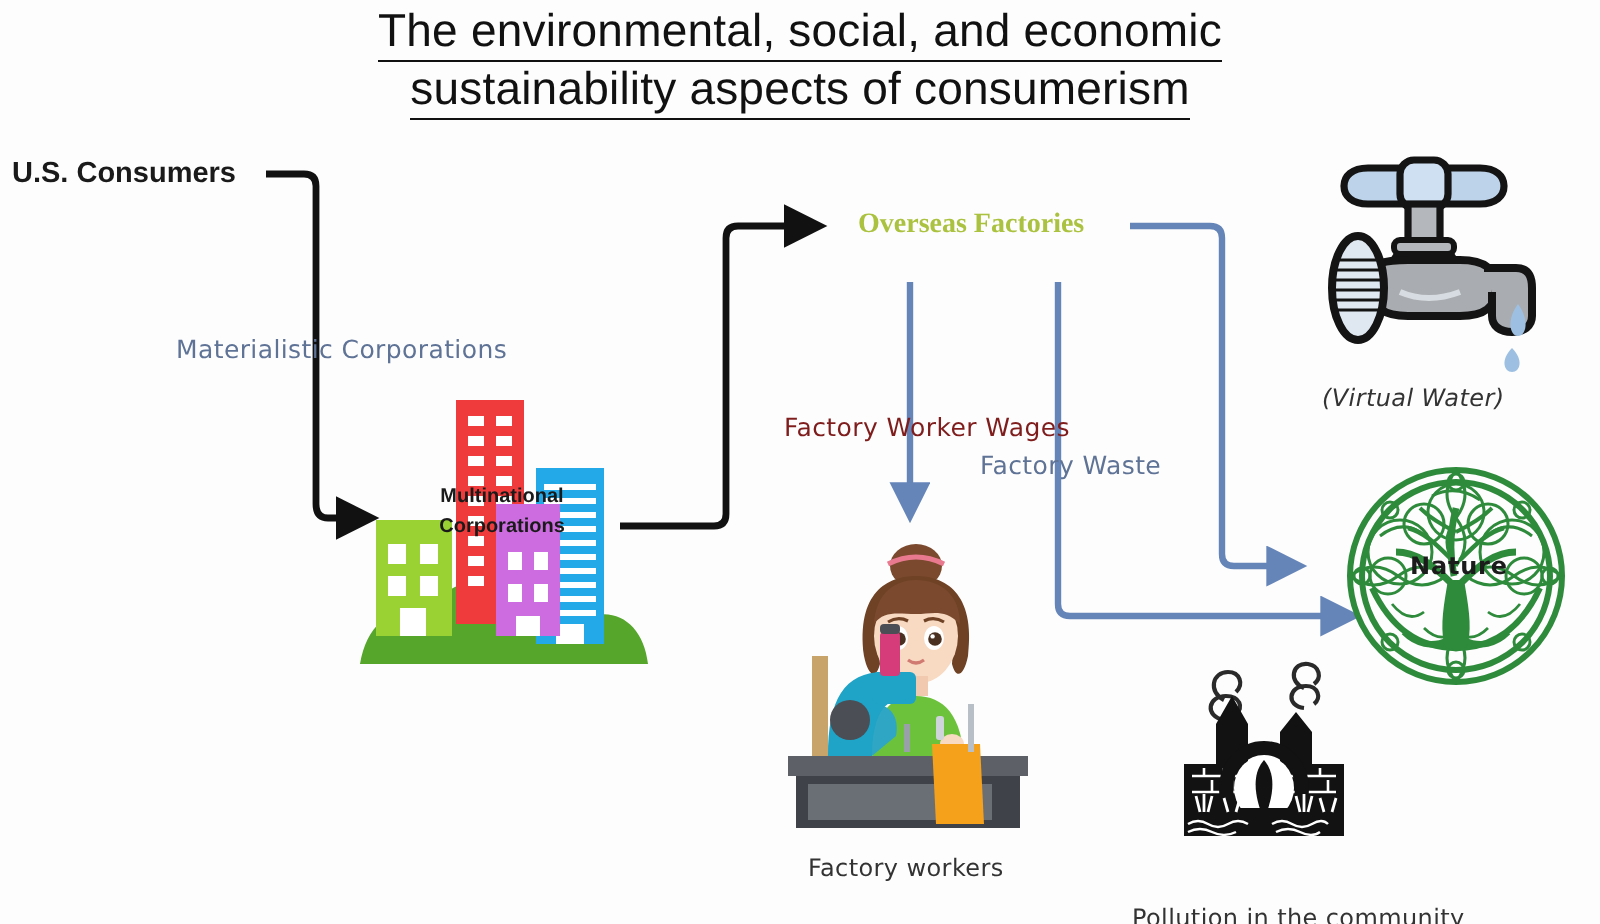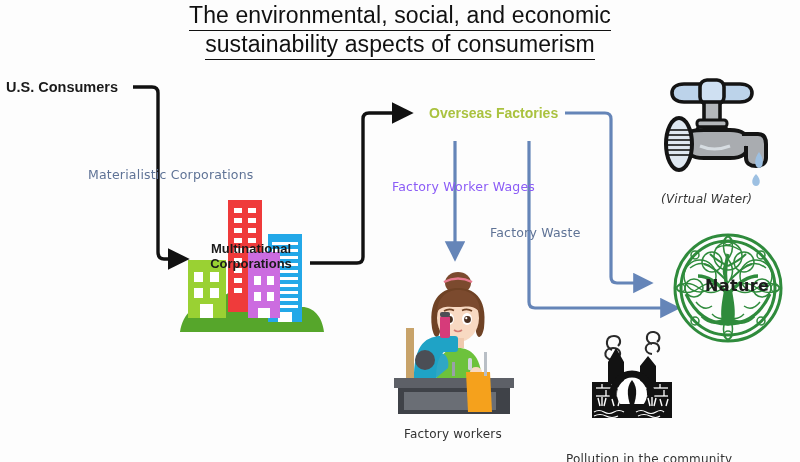--- a/index.html
+++ b/index.html
@@ -28,21 +28,21 @@
     display:inline-block;
   }
 
   
   .lbl{position:absolute;white-space:nowrap;}
   .lbl-bold-black{
     font-family:"Liberation Sans", sans-serif;
     font-weight:bold;font-size:14.5px;color:#1a1a1a;
   }
   .lbl-green{
-    font-family:Liberation Sans, sans-serif;
+    font-family:Liberation Serif, serif;
     font-weight:bold;font-size:14px;
   }
   .lbl-flow{
     font-family:"DejaVu Sans", sans-serif;
     font-size:12.5px;
     letter-spacing:.2px;
   }
   .lbl-dark{
     font-family:"DejaVu Sans", sans-serif;
     font-size:12px;color:#333;
@@ -53,28 +53,28 @@
   #wires{position:absolute;left:0;top:0;width:800px;height:462px;pointer-events:none;}
 
   
   .art{position:absolute;}
   .art svg{display:block;}
 
   
   #nature-text{
     position:absolute;
     font-family:"DejaVu Sans", sans-serif;
-    font-weight:bold;font-size:16px;color:#1b1b1b;
+    font-weight:bold;font-size:12px;color:#1b1b1b;
     letter-spacing:.4px;
   }
   
   #mnc-text{
     position:absolute;
     font-family:"Liberation Sans", sans-serif;
-    font-weight:bold;font-size:13px;color:#1a1a1a;
+    font-weight:bold;font-size:10px;color:#1a1a1a;
     line-height:15px;text-align:center;
   }
 </style>
 </head>
 <body>
 
 <div id="stage">
 
   <div id="title">
     <span class="ln"><span>The environmental, social, and economic</span></span>
@@ -108,21 +108,21 @@
 
   <div class="lbl lbl-dark" style="left:404px;top:427px;">Factory workers</div>
 
   <div class="lbl lbl-dark" style="left:566px;top:431px;margin-top:21px;">Pollution in the community</div>
 
   <div class="lbl lbl-dark" style="left:661px;top:192px;font-style:italic;">(Virtual Water)</div>
 
   <div class="lbl lbl-flow" style="left:88px;top:167px;color:#5f7396;">Materialistic Corporations</div>
 
 
-  <div class="lbl lbl-flow" style="left:392px;top:179px;color:#8b5cf6;">Factory Worker Wages</div>
+  <div class="lbl lbl-flow" style="left:392px;top:206px;color:#7f1d1d;">Factory Worker Wages</div>
 
   <div class="lbl lbl-flow" style="left:490px;top:225px;color:#5f7396;">Factory Waste</div>
 
 
   <div class="art" style="left:172px;top:192px;">
     <svg width="160" height="140" viewBox="0 0 160 140">
 
       <path d="M8,140 C12,116 30,108 44,114 C52,96 74,94 84,110 C96,98 118,100 124,116
                C138,112 150,122 152,140 Z" fill="#56a62b"></path>
 

